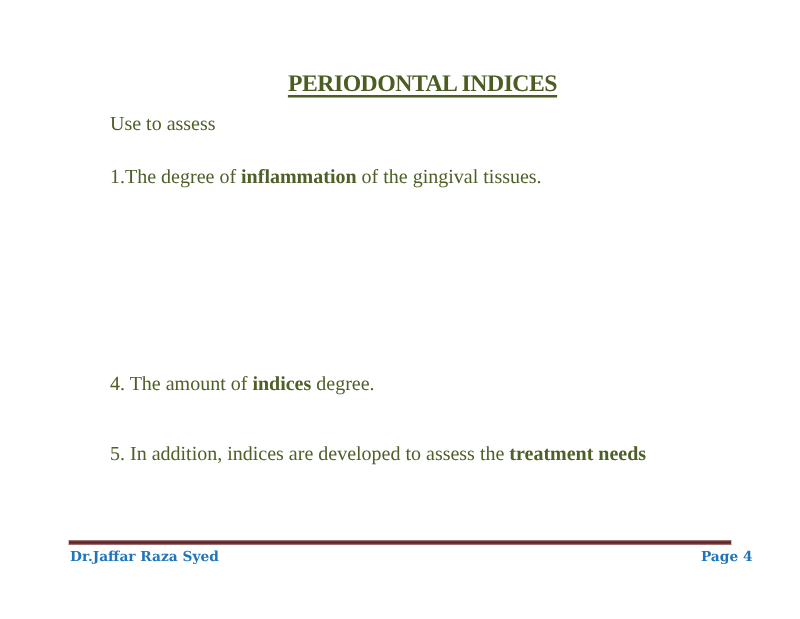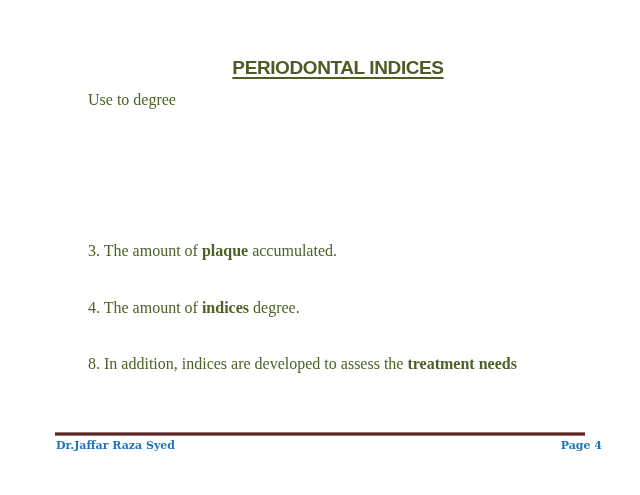--- a/index.html
+++ b/index.html
@@ -11,21 +11,21 @@
     overflow: hidden;
     font-family: "Liberation Serif", serif;
   }
   .title {
     position: absolute;
     top: 57px;
     left: 0;
     right: 0;
     margin: 0;
     text-align: center;
-    font-family: Liberation Sans, sans-serif;
+    font-family: Liberation Serif, serif;
     font-weight: bold;
     font-size: 19px;
     letter-spacing: -0.4px;
     color: var(--title, #4B5D23);
     text-decoration: underline;
     text-decoration-thickness: 2px;
     text-underline-offset: 3px;
     padding-left: 36px;
   }
   .line {
@@ -69,29 +69,29 @@
     color: var(--footer-text, #1F75BB);
   }
 </style>
 </head>
 <body>
 
 <div class="slide">
 
   <h1 class="title">PERIODONTAL INDICES</h1>
 
-  <p class="line intro">Use to degree</p>
+  <p class="line intro">Use to assess</p>
+
+  <p class="line item-1"><span>1.The degree of </span><b>inflammation</b><span> of the gingival tissues.</span></p>
 
 
 
-  <p class="line item-3"><span>3. The amount of </span><b>plaque</b><span> accumulated.</span></p>
-
   <p class="line item-4"><span>4. The amount of </span><b>indices</b><span> degree.</span></p>
 
-  <p class="line item-5"><span>8. In addition, indices are developed to assess the </span><b>treatment needs</b><span></span></p>
+  <p class="line item-5"><span>5. In addition, indices are developed to assess the </span><b>treatment needs</b><span></span></p>
 
   <div class="footer-rule"></div>
 
   <div class="footer">
     <span>Dr.Jaffar Raza Syed</span>
     <span>Page 4</span>
   </div>
 
 </div>
 

